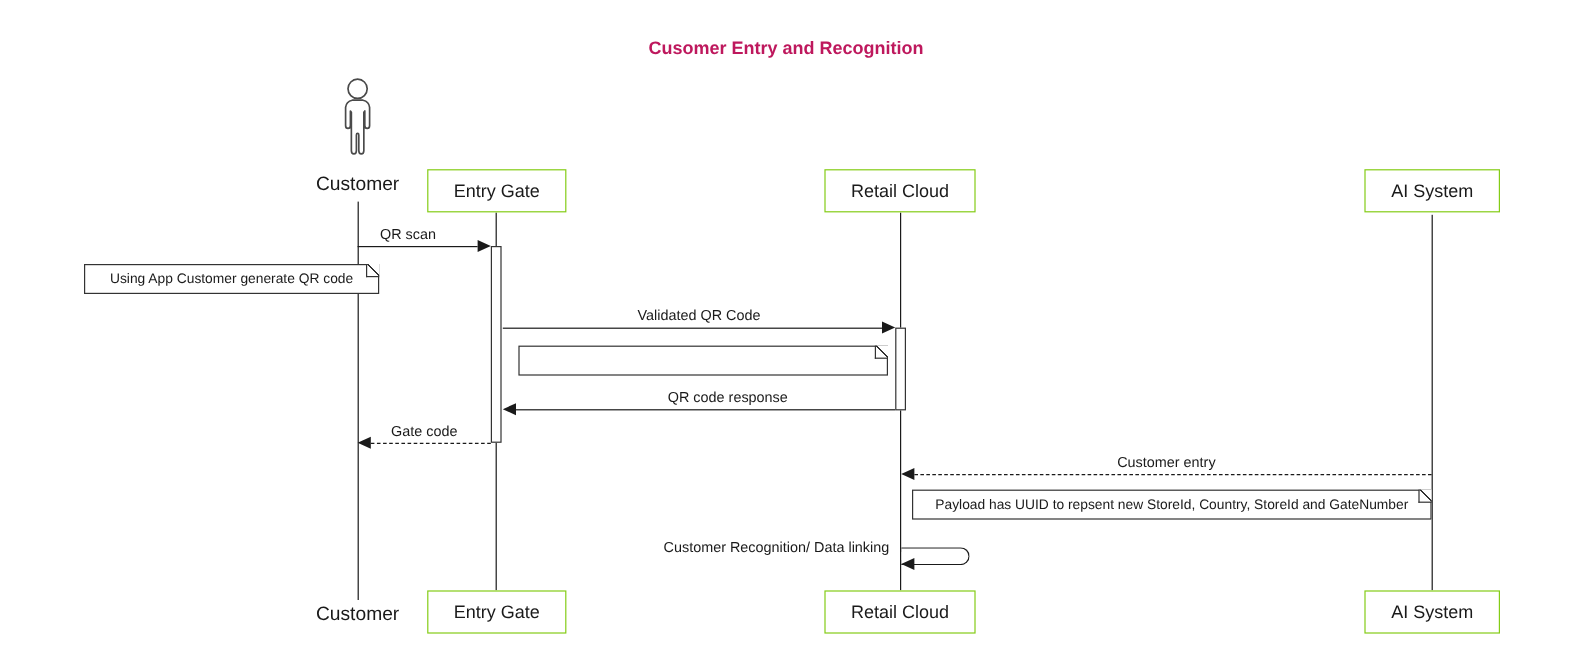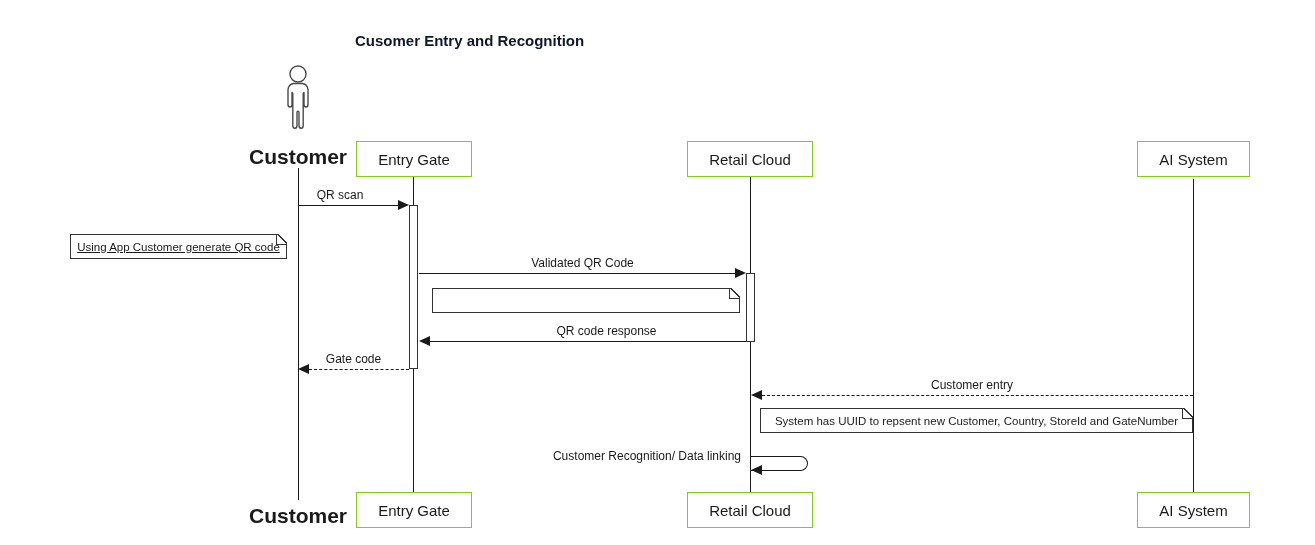--- a/index.html
+++ b/index.html
@@ -2,31 +2,31 @@
 <html><head>
 <meta charset="utf-8">
 <style>
   * { margin:0; padding:0; box-sizing:border-box; }
   body { background:#ffffff; }
   .canvas {
     position:relative; width:1315px; height:545px; background:#ffffff;
     font-family:"Liberation Sans", sans-serif; color:#1a1a1a; overflow:hidden;
   }
   .title {
-    position:absolute; left:355px; top:32px; width:600px; 
-    font-size:15px; font-weight:bold; color:#0f172a;
+    position:absolute; left:355px; top:32px; width:600px; text-align:center;
+    font-size:15px; font-weight:bold; color:#be185d;
   }
   .pbox {
     position:absolute; height:36px; background:#ffffff; border:1px solid #84cc16;
     display:flex; align-items:center; justify-content:center;
     font-size:15px; white-space:nowrap; z-index:3;
   }
   .plabel {
-    position:absolute; width:100px; text-align:center; font-size:21px;
-    white-space:nowrap; z-index:3;font-weight:bold;
+    position:absolute; width:100px; text-align:center; font-size:16px;
+    white-space:nowrap; z-index:3;
   }
   .lifeline { position:absolute; width:1px; background:#1a1a1a; z-index:0; }
   .activation {
     position:absolute; width:9px; background:#ffffff; border:1px solid #333;
     z-index:2;
   }
   .mline-solid { position:absolute; height:0; border-top:1px solid #1a1a1a; z-index:1; }
   .mline-dashed { position:absolute; height:0; border-top:1px dashed #1a1a1a; z-index:1; }
   .mlabel {
     position:absolute; font-size:12px; text-align:center; white-space:nowrap;
@@ -90,21 +90,21 @@
 
   <div class="activation" style="left:409px; top:205px; height:164px;"></div>
   <div class="activation" style="left:746px; top:273px; height:69px;"></div>
 
   <div>
     <div class="mlabel" style="left:290px; top:188px; width:100px;">QR scan</div>
     <div class="mline-solid" style="left:298px; top:205px; width:100px;"></div>
     <div class="arr-r" style="left:398px; top:200px;"></div>
   </div>
 
-  <div class="note" style="left:70px; top:234px; width:217px;text-decoration:underline;">
+  <div class="note" style="left:70px; top:220px; width:246px;">
     <span>Using App Customer generate QR code</span>
     <div class="fold"></div>
   </div>
 
   <div>
     <div class="mlabel" style="left:419px; top:256px; width:327px;">Validated QR Code</div>
     <div class="mline-solid" style="left:419px; top:273px; width:316px;"></div>
     <div class="arr-r" style="left:735px; top:268px;"></div>
   </div>
 
@@ -124,21 +124,21 @@
     <div class="arr-l" style="left:298px; top:364px;"></div>
   </div>
 
   <div>
     <div class="mlabel" style="left:751px; top:378px; width:442px;">Customer entry</div>
     <div class="mline-dashed" style="left:762px; top:395px; width:431px;"></div>
     <div class="arr-l" style="left:751px; top:390px;"></div>
   </div>
 
   <div class="note" style="left:760px; top:408px; width:433px;">
-    <span>System has UUID to repsent new Customer, Country, StoreId and GateNumber</span>
+    <span>Payload has UUID to repsent new StoreId, Country, StoreId and GateNumber</span>
     <div class="fold"></div>
   </div>
 
   <div>
     <div class="mlabel" style="left:547px; top:449px; width:200px; text-align:center;">Customer Recognition/ Data linking</div>
     <div class="self-loop"></div>
     <div class="arr-l" style="left:751px; top:465px;"></div>
   </div>
 
   <div class="plabel" style="left:248px; top:504px;">Customer</div>

